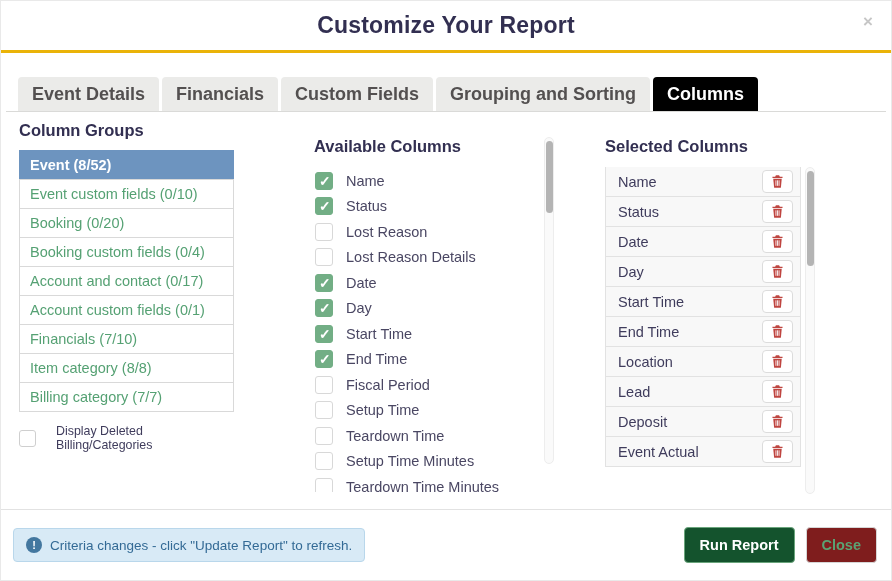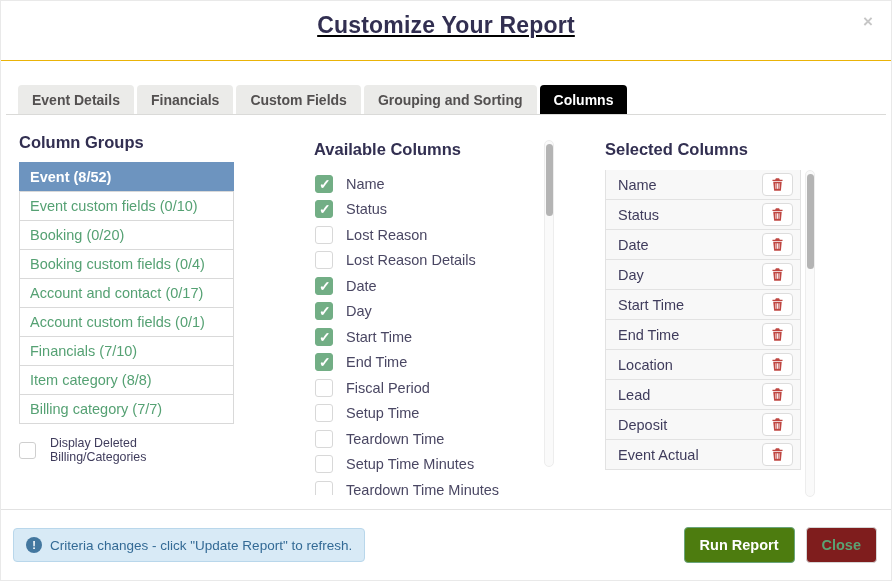--- a/index.html
+++ b/index.html
@@ -1,37 +1,37 @@
 <!DOCTYPE html>
 <html><head>
 <meta charset="utf-8">
 <style>
   * { margin:0; padding:0; box-sizing:border-box; }
   html,body { width:892px; height:581px; background:#fff; font-family:"Liberation Sans", sans-serif; overflow:hidden; }
   .modal { position:relative; width:892px; height:581px; background:#fff; border:1px solid #e9e9e9; }
 
   
-  .hdr { height:60px; border-bottom:1px solid #eab308; position:relative;text-decoration:underline; }
+  .hdr { height:52px; border-bottom:3px solid #eab308; position:relative; }
   .hdr h1 { text-align:center; padding-top:11px; font-size:23px; font-weight:bold; color:#322f51; letter-spacing:.2px; }
   .close-x { position:absolute; top:12px; right:18px; font-size:17px; font-weight:bold; color:#c6c6c6; cursor:pointer; line-height:1; }
 
   
   .tabs { display:flex; gap:3px; margin:24px 5px 0 5px; padding-left:12px; border-bottom:1px solid #dadad8; align-items:flex-end; }
-  .tab { background:#ebebe9; color:#535050; font-size:14px; font-weight:bold; padding:7px 14px 6px 14px; border-radius:4px 4px 0 0; cursor:pointer; white-space:nowrap; }
+  .tab { background:#ebebe9; color:#535050; font-size:18px; font-weight:bold; padding:7px 14px 6px 14px; border-radius:4px 4px 0 0; cursor:pointer; white-space:nowrap; }
   .tab.active { background:#000000; color:#fff; }
 
   
   .main { position:relative; height:404px; }
   .panel-h { font-size:16.5px; font-weight:bold; color:#322f51; }
 
-  .panel1 { position:absolute; left:18px; top:18px; width:215px; }
+  .panel1 { position:absolute; left:18px; top:9px; width:215px; }
   .grp-list { margin-top:11px; }
   .grp-item { background:#fff; border:1px solid #d9d9d9; margin-top:-1px; padding:4px 10px; font-size:14.5px; line-height:21px; color:#55a173; height:30px; cursor:pointer; white-space:nowrap; }
   .grp-item.selected { background:#6d94bf; border-color:#6d94bf; color:#fff; font-weight:bold; }
-  .grp-check { display:flex; align-items:center; gap:14px; margin-top:12px; }
+  .grp-check { display:flex; align-items:center; gap:20px; margin-top:12px; }
   .cb-sm { width:17px; height:17px; border:1px solid #cfcfcf; border-radius:3px; background:#fff; flex:0 0 auto; cursor:pointer; }
   .grp-check-label { font-size:12.4px; color:#3f3c5c; }
 
   .panel2 { position:absolute; left:313px; top:25px; width:248px; }
   .avail-list { margin-top:9px; height:327px; overflow:hidden; position:relative; padding:3px 20px 0 1px; }
   .avail-row { display:flex; align-items:center; gap:13px; height:25.5px; }
   .cb { width:18px; height:18px; border-radius:3px; border:1px solid #d8d8d8; background:#fff; flex:0 0 auto; position:relative; cursor:pointer; }
   .cb.checked { background:#72ae85; border-color:#72ae85; }
   .cb.checked::after { content:"\2713"; position:absolute; left:3px; top:0px; color:#fff; font-size:14px; font-weight:bold; }
   .avail-label { font-size:14.5px; color:#4a4763; white-space:nowrap; }
@@ -50,21 +50,21 @@
   .sb-thumb { position:absolute; top:3px; left:1px; width:7px; height:72px; background:#b4b4b4; border-radius:4px; cursor:pointer; }
   .sb3 .sb-thumb { height:95px; }
 
   
   .foot { position:absolute; left:0; right:0; bottom:0; height:71px; border-top:1px solid #e2e2e2; display:flex; align-items:center; justify-content:space-between; padding:0 14px 0 12px; background:#fff; }
   .notice { display:flex; align-items:center; gap:8px; background:#d8eaf6; border:1px solid #b9d7eb; border-radius:4px; padding:8px 12px; }
   .notice-icon { width:16px; height:16px; border-radius:50%; background:#43779f; color:#fff; font-size:11px; font-weight:bold; display:flex; align-items:center; justify-content:center; flex:0 0 auto; }
   .notice-text { font-size:13.5px; color:#336a95; }
   .foot-btns { display:flex; gap:11px; }
   .btn { font-size:14.5px; font-weight:bold; border-radius:4px; padding:9px 15px; cursor:pointer; border:1px solid transparent; font-family:inherit; }
-  .btn-run { background:#4d7c0f; color:#fff; border-color:#6aa57c; }
+  .btn-run { background:#14532d; color:#fff; border-color:#6aa57c; }
   .btn-close { background:#7f1d1d; color:#5ba273; border-color:#d6d6d6; }
 </style>
 </head>
 <body>
 
 <div class="modal">
 
   <div class="hdr">
     <h1>Customize Your Report</h1>
     <span class="close-x">×</span>

